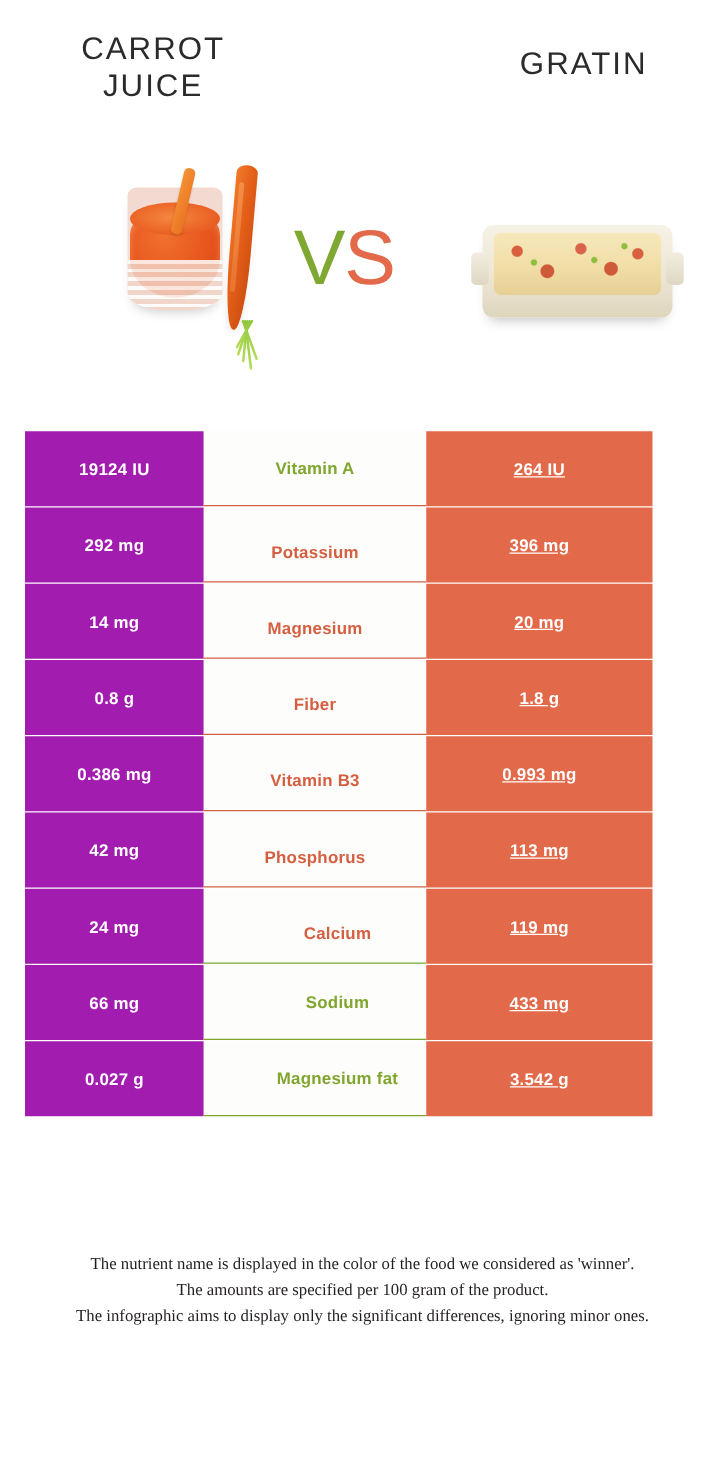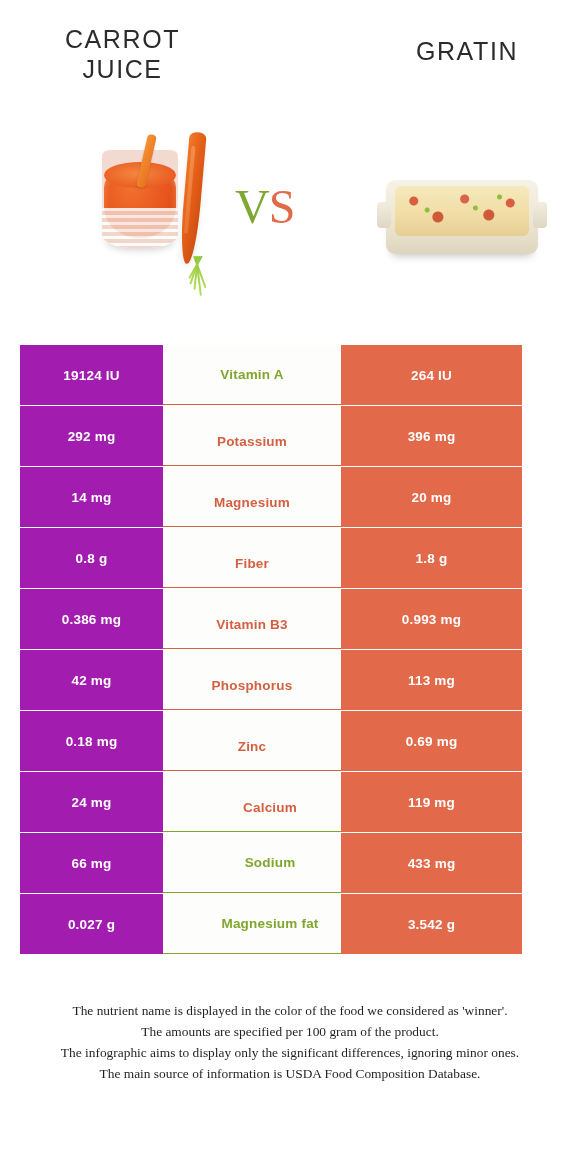--- a/index.html
+++ b/index.html
@@ -23,22 +23,22 @@
     text-align:center;
     line-height:30px;
     white-space:pre-line;
   }
   .title-left  { left:40px;  top:24px; width:165px; }
   .title-right { left:372px; top:36px; width:190px; }
 
   
   .vs {
     position:absolute; left:235px; top:176px;
-    font-size:48px; font-weight:400;
-    font-family:Liberation Serif, serif;
+    font-size:62px; font-weight:400;
+    font-family:Liberation Sans, sans-serif;
     letter-spacing:-1px; line-height:62px;
   }
   .vs .v { color:#7FA833; }
   .vs .s { color:#E2694A; }
 
   
   .food-left { position:absolute; left:98px; top:128px; width:128px; height:175px; }
   .glass {
     position:absolute; left:4px; top:22px; width:76px; height:98px;
     background:linear-gradient(#f3d9cf 0%, #f6e4db 100%);
@@ -118,21 +118,21 @@
 
   
   .table { position:absolute; left:20px; top:345px; width:540px; }
   .row { display:flex; height:60px; margin-bottom:1px; }
   .cell {
     display:flex; align-items:center; justify-content:center;
     font-size:13.5px; font-weight:600; letter-spacing:.2px;
   }
   .cell-left  { width:143px; background:#a21caf; color:#ffffff; }
   .cell-mid   { width:178px; background:#fdfdfb;align-items:center; }
-  .cell-right { width:181px; background:#E2694A; color:#ffffff; }
+  .cell-right { width:181px; background:#E2694A; color:#ffffff;text-decoration:underline; }
 
   .cell-mid .nutrient { font-size:13.5px; font-weight:700; letter-spacing:.2px; }
   .win-green  { color:#80A62F; }
   .win-orange { color:#D45F41;margin-top:12px; }
 
   .row.sep-green  .cell-mid { border-bottom:1px solid #80A62F;padding-left:36px; }
   .row.sep-orange .cell-mid { border-bottom:1px solid #CF6445; }
 
   
   .footer {
@@ -217,27 +217,20 @@
       </div>
       <div class="cell cell-right">0.993 mg</div>
     </div>
     <div class="row sep-orange">
       <div class="cell cell-left">42 mg</div>
       <div class="cell cell-mid">
         <span class="nutrient win-orange">Phosphorus</span>
       </div>
       <div class="cell cell-right">113 mg</div>
     </div>
-    <div class="row sep-orange">
-      <div class="cell cell-left">0.18 mg</div>
-      <div class="cell cell-mid">
-        <span class="nutrient win-orange">Zinc</span>
-      </div>
-      <div class="cell cell-right">0.69 mg</div>
-    </div>
     <div class="row sep-green">
       <div class="cell cell-left">24 mg</div>
       <div class="cell cell-mid">
         <span class="nutrient win-orange">Calcium</span>
       </div>
       <div class="cell cell-right">119 mg</div>
     </div>
     <div class="row sep-green">
       <div class="cell cell-left">66 mg</div>
       <div class="cell cell-mid">
@@ -251,14 +244,13 @@
         <span class="nutrient win-green">Magnesium fat</span>
       </div>
       <div class="cell cell-right">3.542 g</div>
     </div>
   </div>
 
 <div class="footer">
   <div>The nutrient name is displayed in the color of the food we considered as 'winner'.</div>
   <div>The amounts are specified per 100 gram of the product.</div>
   <div>The infographic aims to display only the significant differences, ignoring minor ones.</div>
-  <div>The main source of information is USDA Food Composition Database.</div>
 </div>
 
 </body></html>

